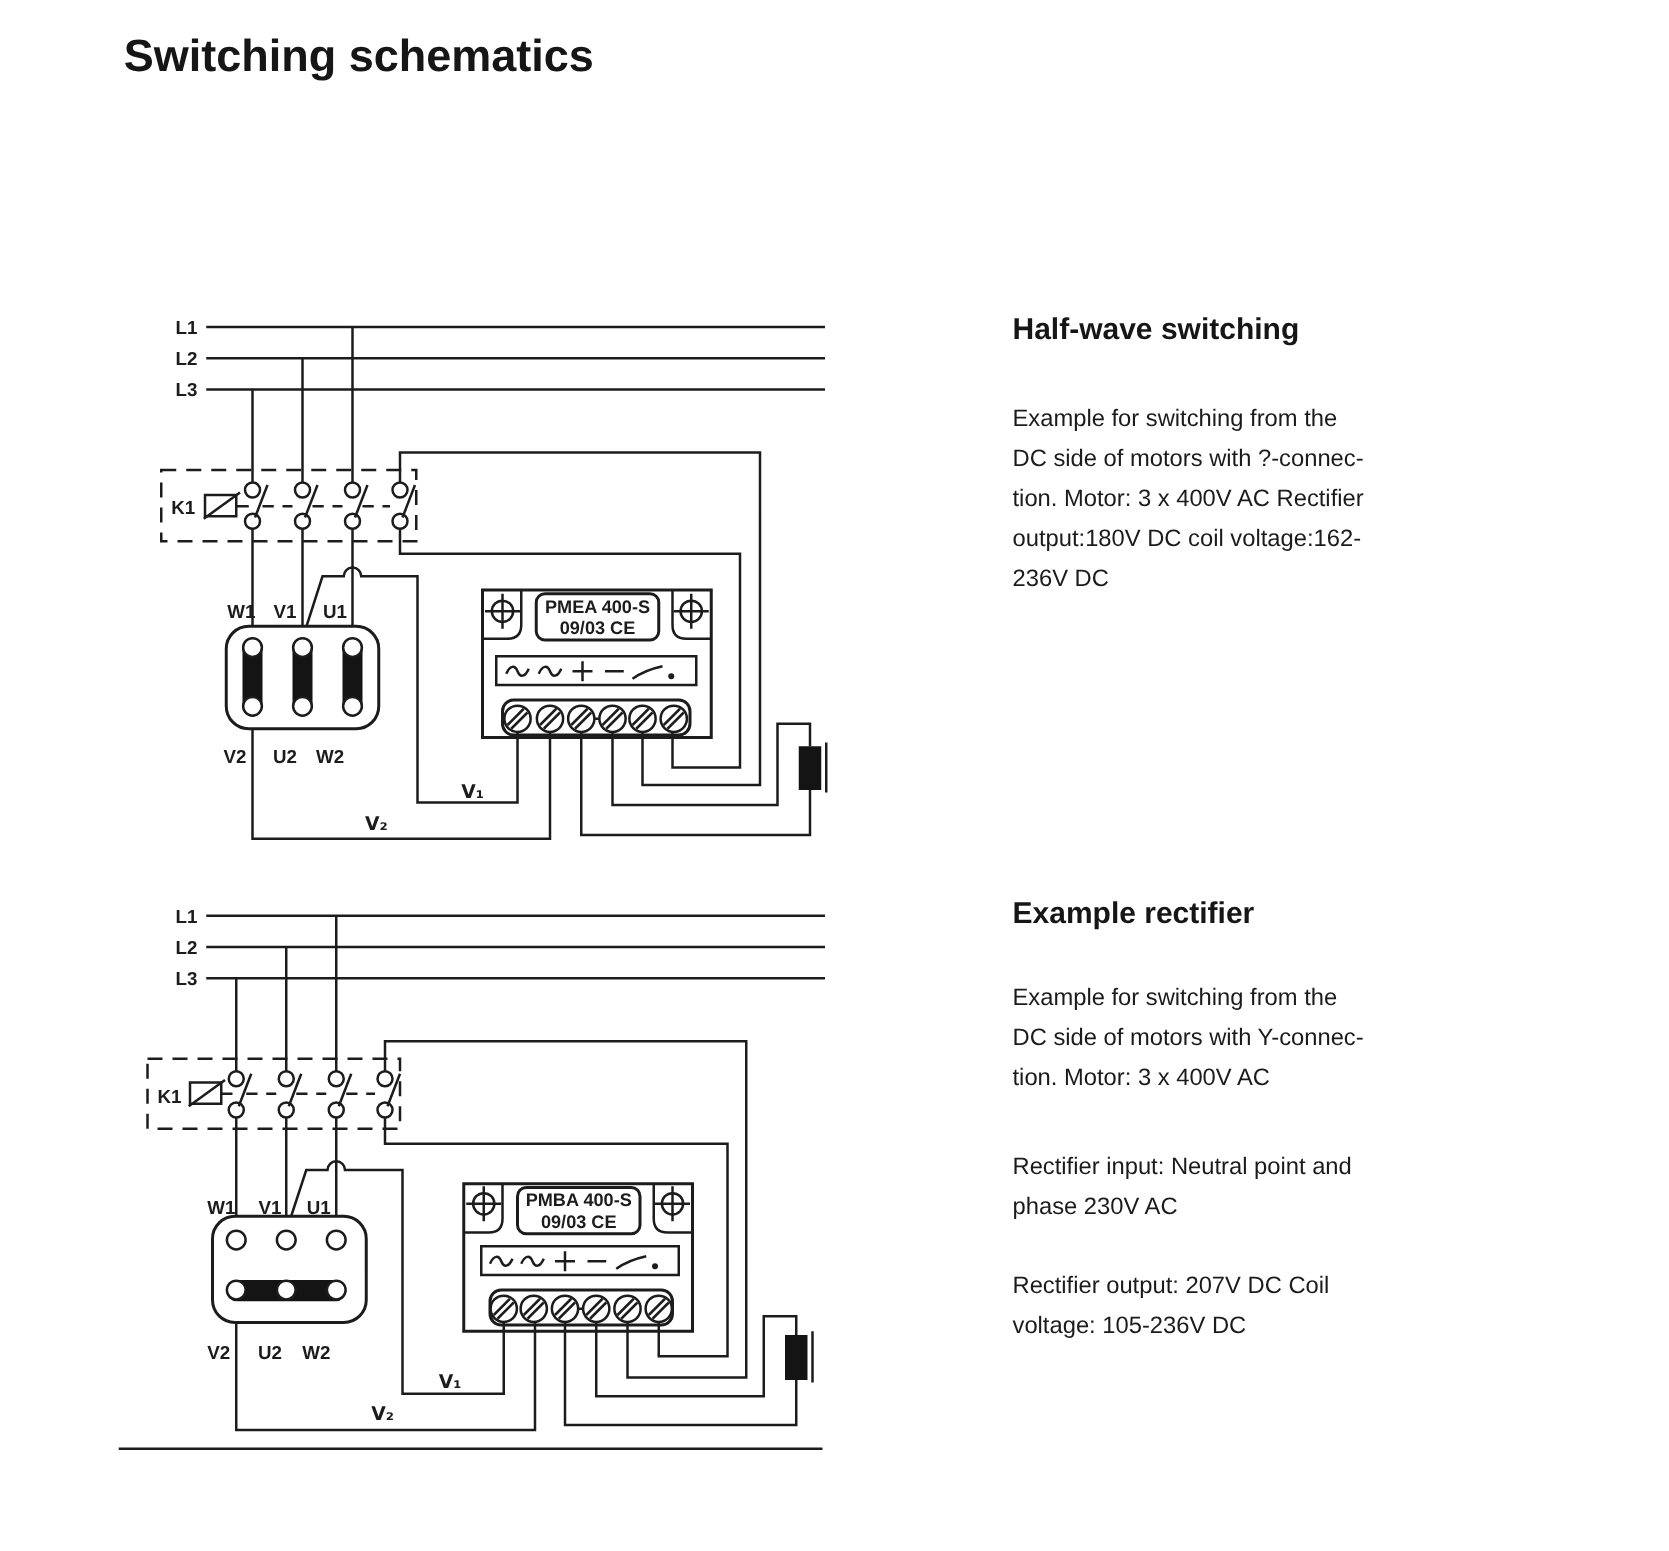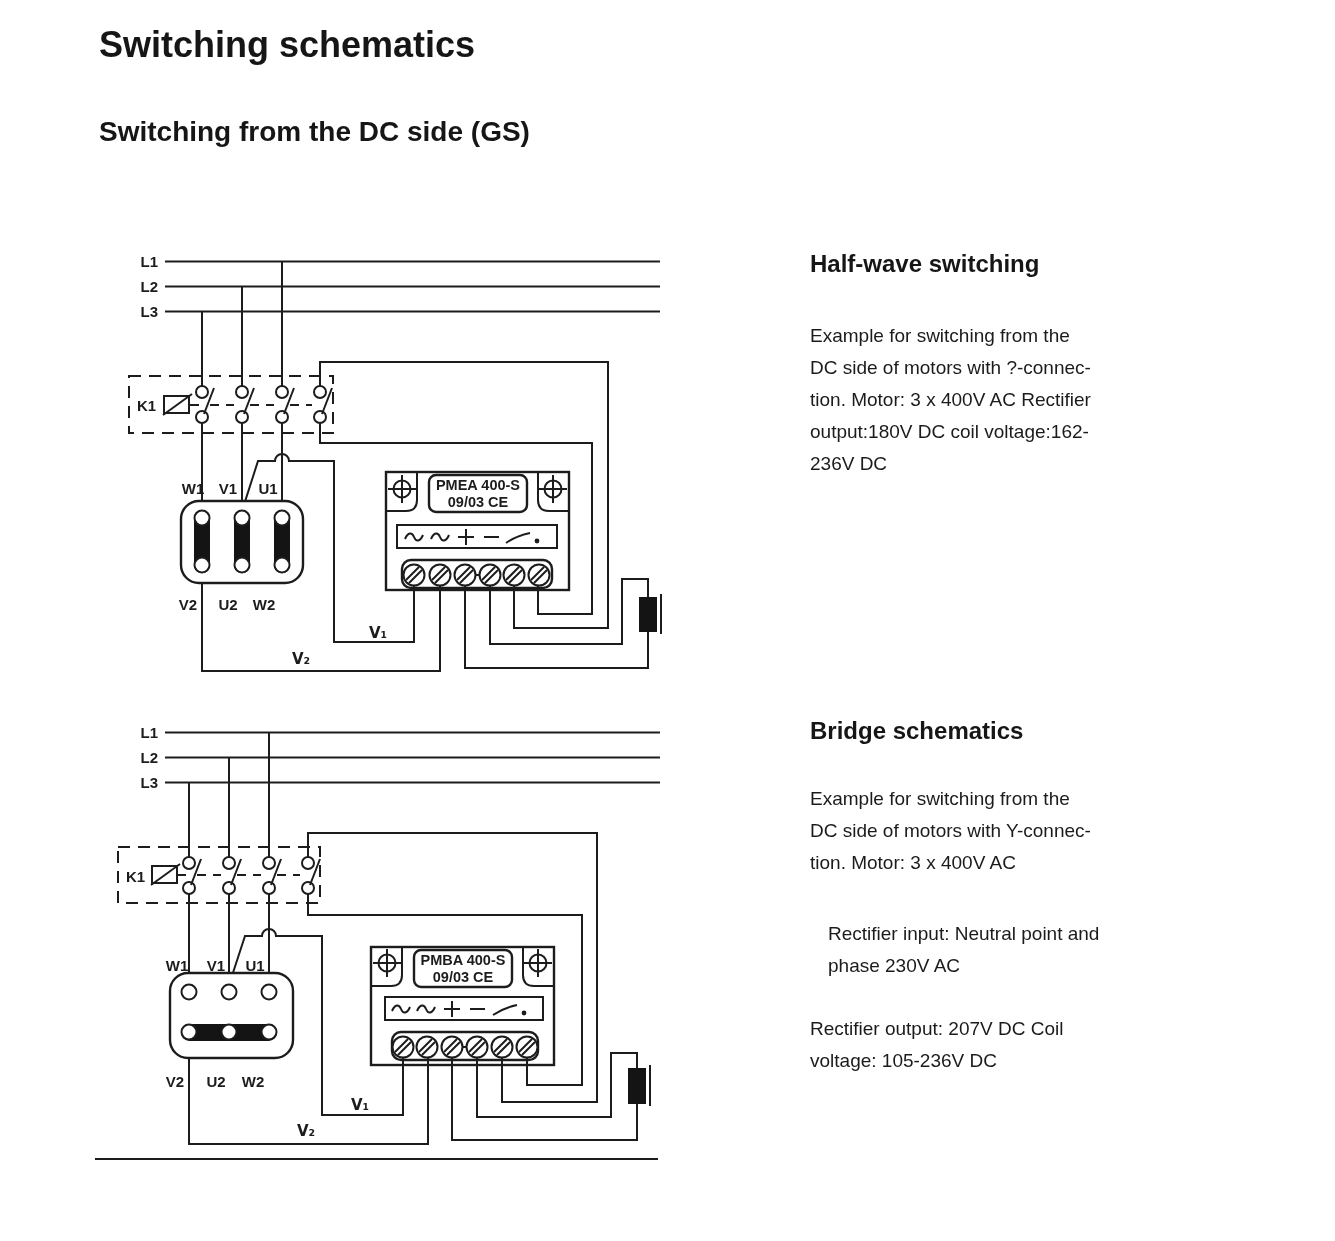--- a/index.html
+++ b/index.html
@@ -20,34 +20,33 @@
   .w{stroke:#1c1c1c;stroke-width:2;fill:none;}
   .w25{stroke:#1c1c1c;stroke-width:2.4;fill:none;}
   .whitefill{fill:#ffffff;}
 </style>
 </head>
 <body>
 
 <div class="page">
 
   <div class="title">Switching schematics</div>
-  <div class="subtitle">Switching from the DC side (GS)</div>
 
   <div class="rc-head" style="top:250px;">Half-wave switching</div>
   <div class="rc-para" style="top:320px;">Example for switching from the
 DC side of motors with ?-connec-
 tion. Motor: 3 x 400V AC Rectifier
 output:180V DC coil voltage:162-
 236V DC</div>
 
-  <div class="rc-head" style="top:717px;">Bridge schematics</div>
+  <div class="rc-head" style="top:717px;">Example rectifier</div>
   <div class="rc-para" style="top:783px;">Example for switching from the
 DC side of motors with Y-connec-
 tion. Motor: 3 x 400V AC</div>
-  <div class="rc-para" style="top:918px;margin-left:18px;">Rectifier input: Neutral point and
+  <div class="rc-para" style="top:918px;">Rectifier input: Neutral point and
 phase 230V AC</div>
   <div class="rc-para" style="top:1013px;">Rectifier output: 207V DC Coil
 voltage: 105-236V DC</div>
 
   <svg style="left:90px;top:245px;" width="610" height="440" viewBox="90 245 610 440">
 
     <g>
       <text class="buslbl" x="158" y="267" text-anchor="end">L1</text>
       <line class="w" x1="165" y1="261.5" x2="660" y2="261.5"></line>
       <text class="buslbl" x="158" y="292" text-anchor="end">L2</text>

